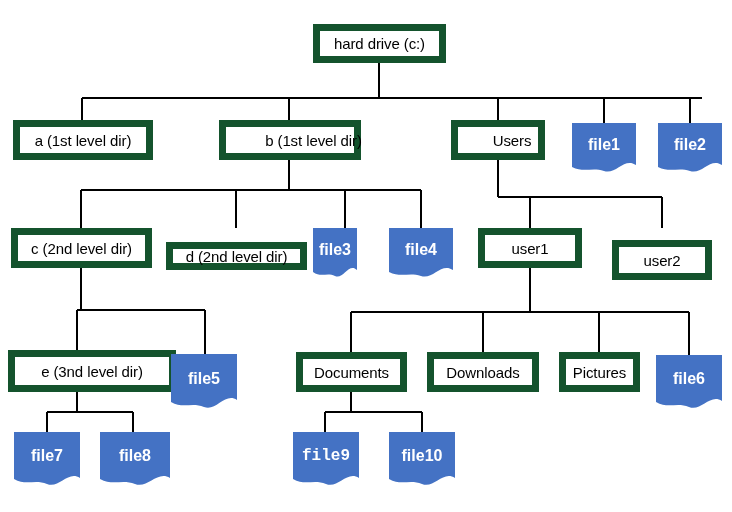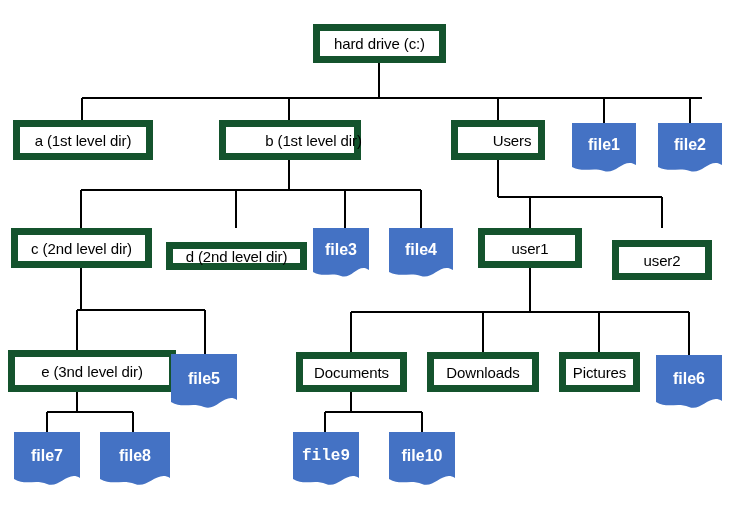--- a/index.html
+++ b/index.html
@@ -146,21 +146,21 @@
   </div>
 
   <div class="node dir" style="left:11px; top:228px; width:141px; height:40px;">
     <span>c (2nd level dir)</span>
   </div>
 
   <div class="node dir" style="left:166px; top:226px; width:141px; height:28px;margin-top:16px;">
     <span>d (2nd level dir)</span>
   </div>
 
-  <div class="node file" style="left:313px; top:228px; width:56px; height:52px;">
+  <div class="node file" style="left:313px; top:228px; width:44px; height:52px;">
     <svg class="fileshape" viewBox="0 0 64 52" preserveAspectRatio="none">
       <path d="M0,0 L64,0 L64,42 C52,34 44,52 32,48 C20,44 12,50 0,44 Z" fill="#4472C4"></path>
     </svg>
     <span class="flabel">file3</span>
   </div>
 
   <div class="node file" style="left:389px; top:228px; width:64px; height:52px;">
     <svg class="fileshape" viewBox="0 0 64 52" preserveAspectRatio="none">
       <path d="M0,0 L64,0 L64,42 C52,34 44,52 32,48 C20,44 12,50 0,44 Z" fill="#4472C4"></path>
     </svg>

